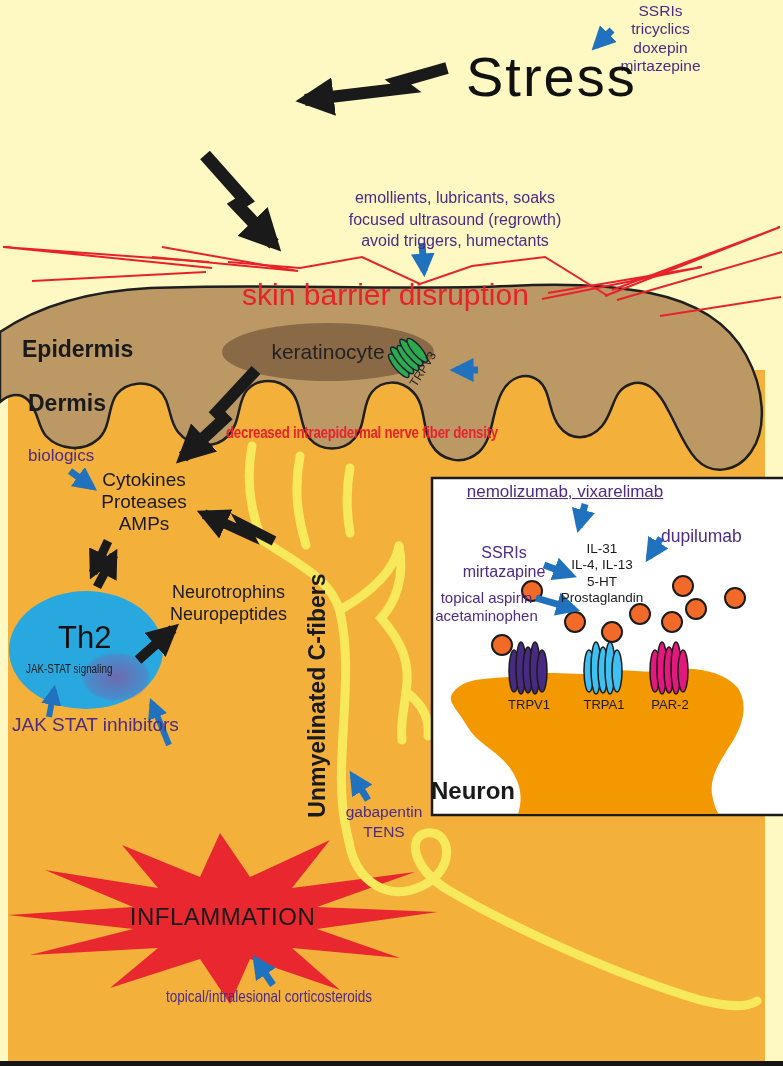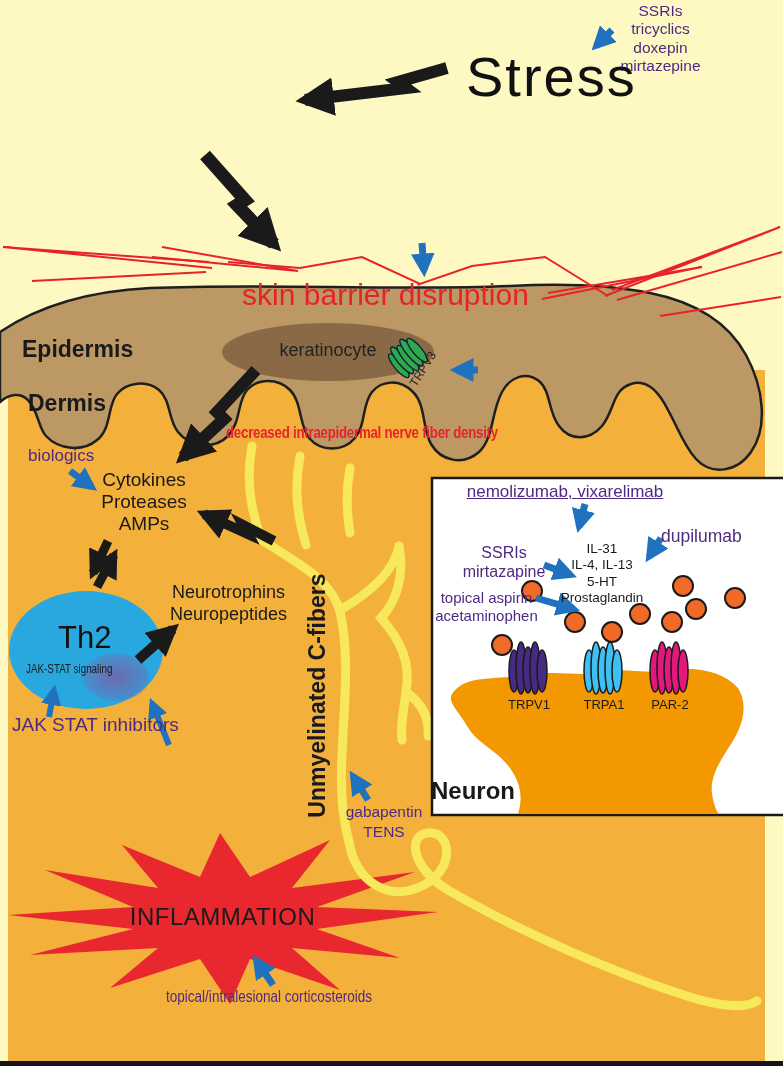--- a/index.html
+++ b/index.html
@@ -153,26 +153,29 @@
 </svg>
 
 <div class="t c purple" style="left:588px;top:2px;width:145px;font-size:15.5px;">SSRIs
 tricyclics
 doxepin
 mirtazepine</div>
 
 <div class="t" style="left:466px;top:44px;font-size:56px;letter-spacing:2px;color:#111;">Stress</div>
 
 
+<div class="t c purple" style="left:305px;top:187px;width:300px;font-size:16px;line-height:1.35;">emollients, lubricants, soaks
+focused ultrasound (regrowth)
+avoid triggers, humectants</div>
 
 <div class="t c red" style="left:213px;top:277px;width:345px;font-size:30px;">skin barrier disruption</div>
 
 <div class="t b" style="left:22px;top:336px;font-size:23px;">Epidermis</div>
 
-<div class="t c" style="left:243px;top:340px;width:170px;font-size:18px;color:#222;">keratinocyte</div>
+<div class="t c" style="left:243px;top:340px;width:170px;font-size:21px;color:#222;">keratinocyte</div>
 
 <div class="t c" style="left:398px;top:362px;width:50px;font-size:12px;transform:rotate(-58deg);color:#222;">TRPV3</div>
 
 
 <div class="t b" style="left:28px;top:390px;font-size:23px;">Dermis</div>
 
 <div class="t red" style="left:226px;top:423px;font-size:17px;font-weight:bold;letter-spacing:-0.3px;transform:scaleX(0.78);transform-origin:left center;white-space:nowrap;">decreased intraepidermal nerve fiber density</div>
 
 <div class="t purple" style="left:28px;top:446px;font-size:17px;">biologics</div>
 

